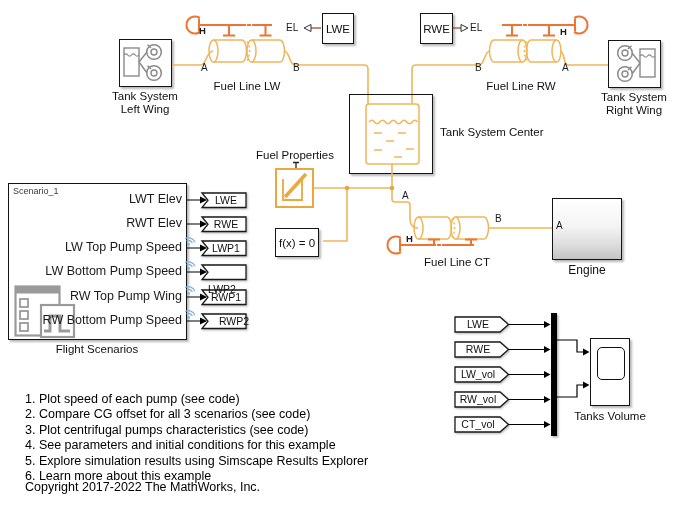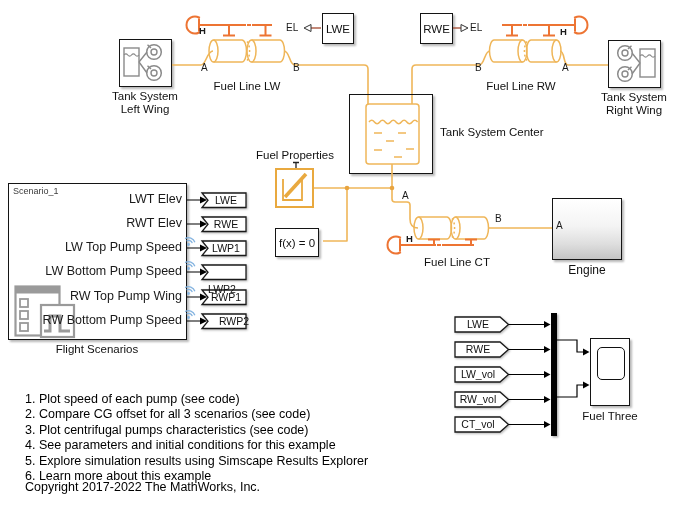--- a/index.html
+++ b/index.html
@@ -303,21 +303,21 @@
   <span class="tagtxt" style="left:206px;top:266.5px;width:32px;margin-top:17px;">LWP2</span>
   <span class="tagtxt" style="left:206px;top:291.5px;width:40px;">RWP1</span>
   <span class="tagtxt" style="left:206px;top:315.5px;width:56px;">RWP2</span>
 
   <span class="tagtxt" style="left:456px;top:319px;width:44px;">LWE</span>
   <span class="tagtxt" style="left:456px;top:344px;width:44px;">RWE</span>
   <span class="tagtxt" style="left:456px;top:369px;width:44px;">LW_vol</span>
   <span class="tagtxt" style="left:456px;top:394px;width:44px;">RW_vol</span>
   <span class="tagtxt" style="left:456px;top:419px;width:44px;">CT_vol</span>
 
-  <div class="lbl" style="left:558px;top:410px;width:104px;">Fuel Three</div>
+  <div class="lbl" style="left:558px;top:410px;width:104px;">Tanks Volume</div>
 
   <div class="notes notes-list">
     <div>1. Plot speed of each pump (see code)</div>
     <div>2. Compare CG offset for all 3 scenarios (see code)</div>
     <div>3. Plot centrifugal pumps characteristics (see code)</div>
     <div>4. See parameters and initial conditions for this example</div>
     <div>5. Explore simulation results using Simscape Results Explorer</div>
     <div>6. Learn more about this example</div>
   </div>
   <div class="notes notes-copy">Copyright 2017-2022 The MathWorks, Inc.</div>

